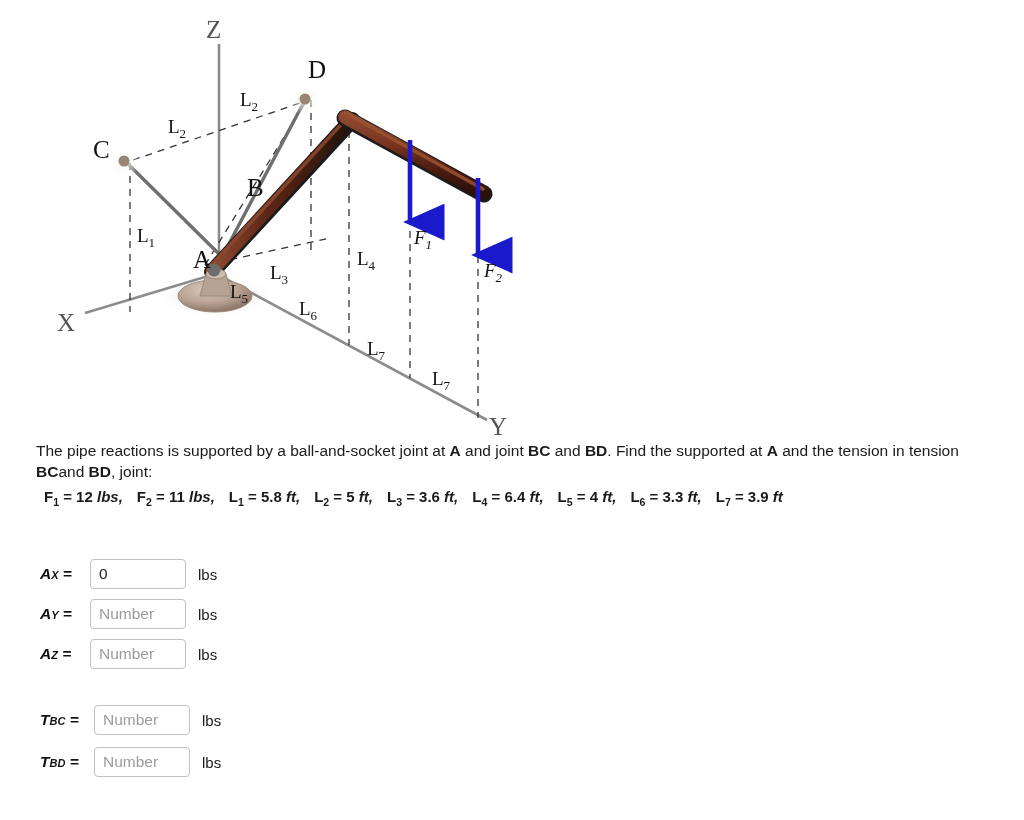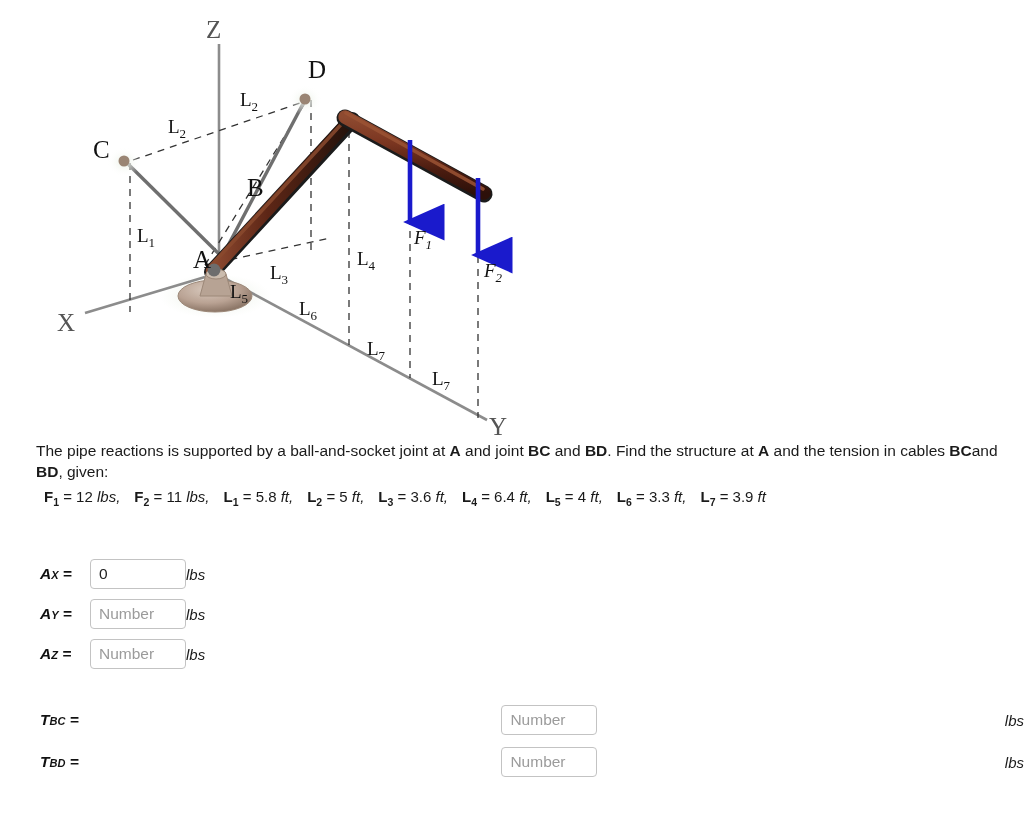--- a/index.html
+++ b/index.html
@@ -56,38 +56,39 @@
     line-height: 21px;
     color: #1a1a1a;
     width: 975px;
   }
   .prompt b { font-weight: bold; }
   .givens {
     margin: 4px 36px 0 44px;
     font-size: 15px;
     line-height: 22px;
     color: #1a1a1a;
+    font-weight: bold;
   }
   .givens .g {
     margin-right: 14px;
     white-space: nowrap;
   }
   .givens i { font-style: italic; }
   sub { font-size: 10.5px; }
 
   .answers {
     margin-top: 46px;
     margin-left: 40px;
   }
   .ans-row {
     display: flex;
     align-items: center;
     margin-bottom: 10px;
   }
-  .ans-row.group2 { margin-bottom: 12px; justify-content: space-between; }
+  .ans-row.group2 { margin-bottom: 12px; }
   .ans-label {
     font-size: 15.5px;
     font-weight: bold;
     white-space: nowrap;
     margin-right: 6px;
     font-style: italic;
   }
   .ans-label .lab-sub {
     font-size: 11px;
     font-weight: bold;
@@ -103,22 +104,22 @@
     font-size: 15.5px;
     font-family: "Liberation Sans", sans-serif;
     color: #222;
     background: #fff;
     box-sizing: border-box;
   }
   input.ans-input::placeholder {
     color: #9b9b9b;
   }
   .unit {
+    margin-left: 12px;
     font-size: 15px;
-    font-style: italic;
     color: #1a1a1a;
   }
   .spacer-gap { height: 26px; }
 </style>
 </head>
 <body>
 
 <div class="figure-wrap">
   <svg width="1024" height="440" viewBox="0 0 1024 440" xmlns="http://www.w3.org/2000/svg">
     <defs>
@@ -233,22 +234,22 @@
     <text class="force-label" x="414" y="244">
       <tspan>F</tspan><tspan class="len-sub" dy="5">1</tspan>
     </text>
     <text class="force-label" x="484" y="277">
       <tspan>F</tspan><tspan class="len-sub" dy="5">2</tspan>
     </text>
   </svg>
 </div>
 
 <div class="prompt">
-  <span>The pipe reactions is supported by a ball-and-socket joint at </span><b>A</b><span> and joint </span><b>BC</b><span> and </span><b>BD</b><span>. Find the structure at </span><b>A</b><span> and the tension in</span>
-  <span>cables </span><b>BC</b><span>and </span><b>BD</b><span>, given:</span>
+  <span>The pipe reactions is supported by a ball-and-socket joint at </span><b>A</b><span> and joint </span><b>BC</b><span> and </span><b>BD</b><span>. Find the supported at </span><b>A</b><span> and the tension in</span>
+  <span>tension </span><b>BC</b><span>and </span><b>BD</b><span>, joint:</span>
 </div>
 
 <div class="givens">
   <span class="g"><b><span>F</span><sub>1</sub></b> <span>= 12</span> <i>lbs,</i></span><span class="g"><b><span>F</span><sub>2</sub></b> <span>= 11</span> <i>lbs,</i></span><span class="g"><b><span>L</span><sub>1</sub></b> <span>= 5.8</span> <i>ft,</i></span><span class="g"><b><span>L</span><sub>2</sub></b> <span>= 5</span> <i>ft,</i></span><span class="g"><b><span>L</span><sub>3</sub></b> <span>= 3.6</span> <i>ft,</i></span><span class="g"><b><span>L</span><sub>4</sub></b> <span>= 6.4</span> <i>ft,</i></span><span class="g"><b><span>L</span><sub>5</sub></b> <span>= 4</span> <i>ft,</i></span><span class="g"><b><span>L</span><sub>6</sub></b> <span>= 3.3</span> <i>ft,</i></span><span class="g"><b><span>L</span><sub>7</sub></b> <span>= 3.9</span> <i>ft</i></span>
 </div>
 
 <div class="answers">
 
   <div class="ans-row">
     <span class="ans-label lab-w1"><span>A</span><span class="lab-sub">X</span> <span>=</span></span>

